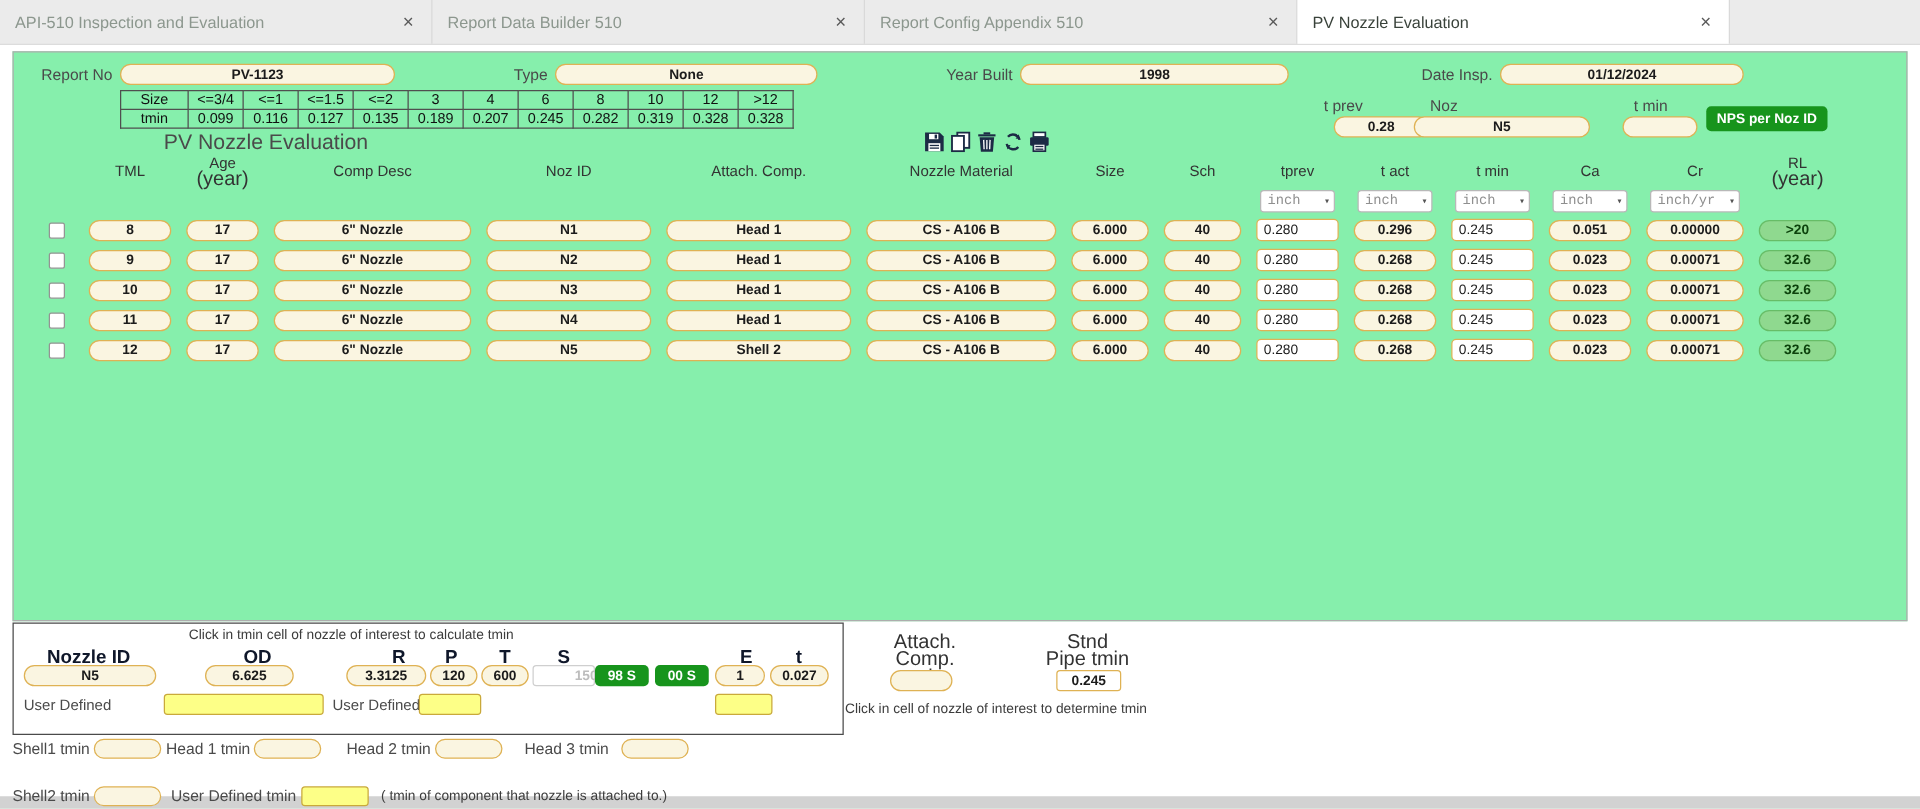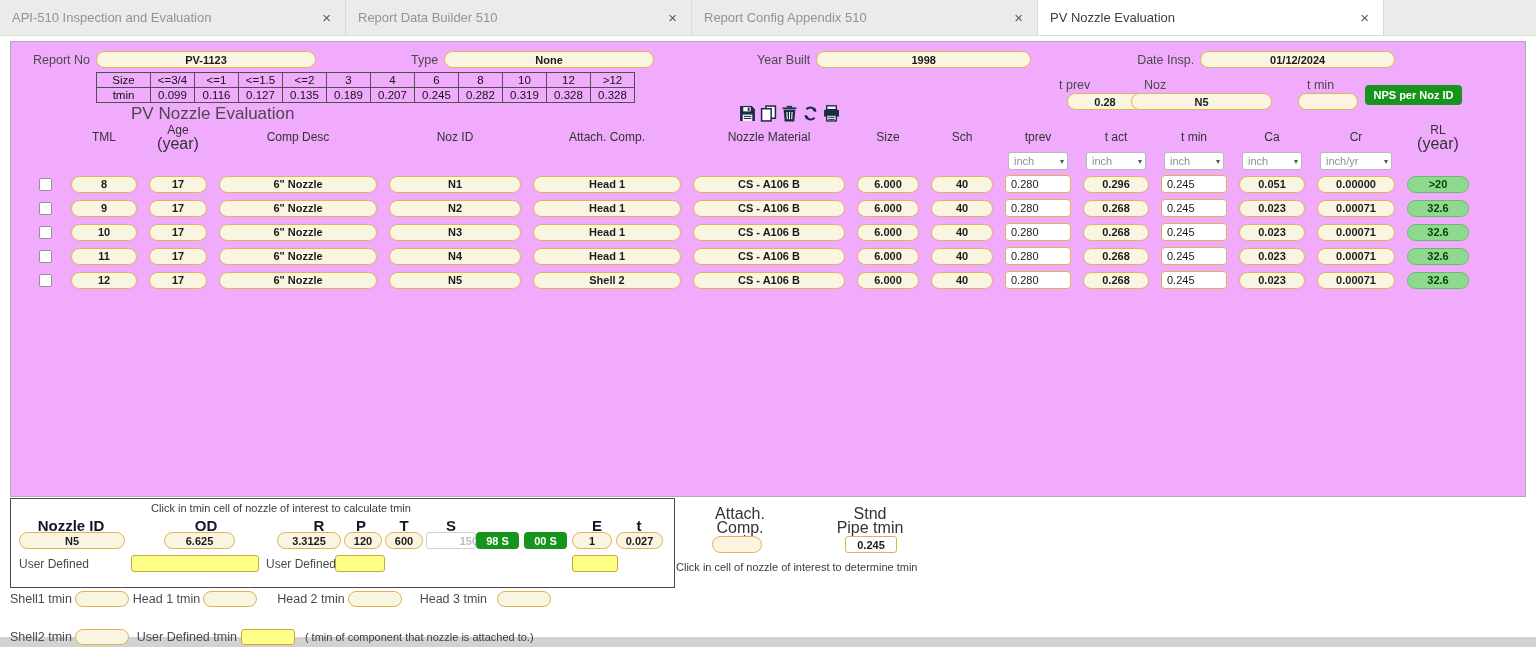--- a/index.html
+++ b/index.html
@@ -5,40 +5,40 @@
   *{margin:0;padding:0;box-sizing:border-box;}
   html,body{width:1536px;height:647px;}
   body{font-family:"Liberation Sans",sans-serif;background:#fff;overflow:hidden;font-size:12px;color:#222;}
 
   .tabbar{display:flex;height:36px;background:#ebebeb;border-bottom:1px solid #dcdcdc;}
   .tab{flex:0 0 346px;display:flex;align-items:center;padding:0 12px;border-right:1px solid #d9d9d9;font-size:13px;color:#8c978e;cursor:pointer;}
   .tab .tab-label{flex:1;white-space:nowrap;overflow:hidden;}
   .tab.active{background:#fff;color:#39423a;}
   .tab-close{color:#5a5a5a;font-size:15px;padding:0 2px;cursor:pointer;}
 
-  .panel{position:relative;margin:5px 10px 0 10px;height:456px;border:1px solid #adadad;background:#f0abfc;}
+  .panel{position:relative;margin:5px 10px 0 10px;height:456px;border:1px solid #adadad;background:#86efac;}
   .lbl{font-size:12.5px;color:#4a4a4a;white-space:nowrap;}
   .pill{background:#faf5e1;border:1px solid #dfb254;border-radius:10px;height:17px;display:flex;align-items:center;justify-content:center;font-size:11px;font-weight:700;color:#1b1b1b;white-space:nowrap;}
   .winput{background:#fff;border:1px solid #dfb254;border-radius:4px;height:18px;display:flex;align-items:center;padding-left:5px;font-size:11px;color:#1b1b1b;}
   .ylw{background:#fdff87;border:1px solid #c9a93b;border-radius:3px;height:17px;}
   .gbtn{background:#17941c;color:#fff;font-weight:700;font-size:11px;border-radius:4px;display:flex;align-items:center;justify-content:center;cursor:pointer;}
   .gray-input{background:#fff;border:1px solid #cfcfcf;border-radius:3px;height:17px;display:flex;align-items:center;justify-content:center;font-size:11px;font-weight:700;color:#bdbdbd;padding-left:48px;}
   .sq{border-radius:3px;background:#fff;border:1px solid #dfb254;height:17px;display:flex;align-items:center;justify-content:center;font-size:11px;font-weight:700;color:#1b1b1b;}
 
   .frm{display:flex;align-items:center;margin-top:9px;}
   .npstable{border-collapse:collapse;margin:4px 0 0 85px;}
   .npstable td{border:1px solid #4f4f4f;font-size:11.5px;text-align:center;padding:1px 3px;height:15px;min-width:44px;color:#111;}
   .npstable td.rlabel{min-width:54px;}
   .title{font-size:17px;color:#4a4a4a;}
 
   .grid{display:grid;grid-template-columns:26px 66px 58px 158px 132px 148px 152px 62px 62px 66px 66px 66px 66px 78px 62px;column-gap:12px;padding-left:22px;align-items:center;}
   .grid .pill,.grid .winput{width:100%;}
   .hcell{display:flex;flex-direction:column;align-items:center;justify-content:center;font-size:12px;color:#333;line-height:13px;text-align:center;}
   .hcell .sub{font-size:16px;}
-  .unit-select{width:60px;height:18px;border:1px solid #b8b8b8;border-radius:3px;display:flex;align-items:center;justify-content:space-between;padding:0 3px 0 5px;font-size:11px;color:#8f8f8f;background:#fff;margin:0 auto;cursor:pointer;}
+  .unit-select{width:60px;height:18px;border:1px solid #b8b8b8;border-radius:3px;display:flex;align-items:center;justify-content:space-between;padding:0 3px 0 5px;font-size:11px;color:#8f8f8f;background:#fff;margin:0 auto;cursor:pointer;font-family:Liberation Mono, monospace;}
   .unit-select.wide{width:72px;}
   .unit-select .chev{font-size:8px;color:#555;}
   .cb{width:13px;height:13px;border:1px solid #949494;border-radius:2px;background:#fff;margin-left:6px;cursor:pointer;}
   .row{margin-bottom:6px;height:18px;}
   .rl{background:#8fd98f;border:1px solid #67bd67;border-radius:10px;color:#0c420c;}
 
   .icons{position:absolute;left:728px;top:63px;display:flex;gap:4px;}
   .icons .icon{width:17px;height:17px;cursor:pointer;}
   .icons svg{width:100%;height:100%;}
 

